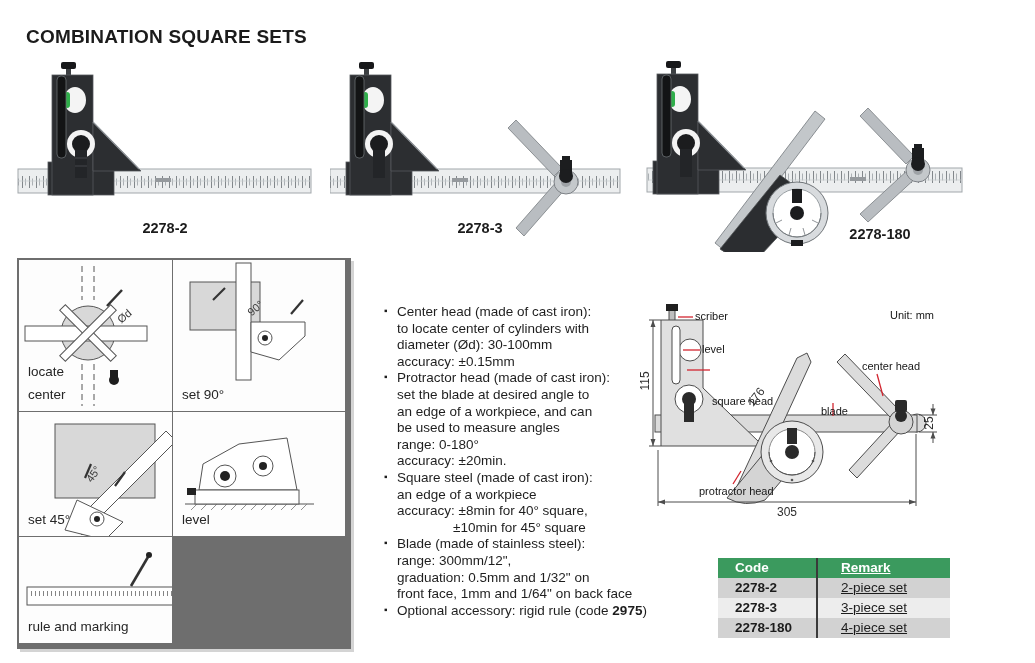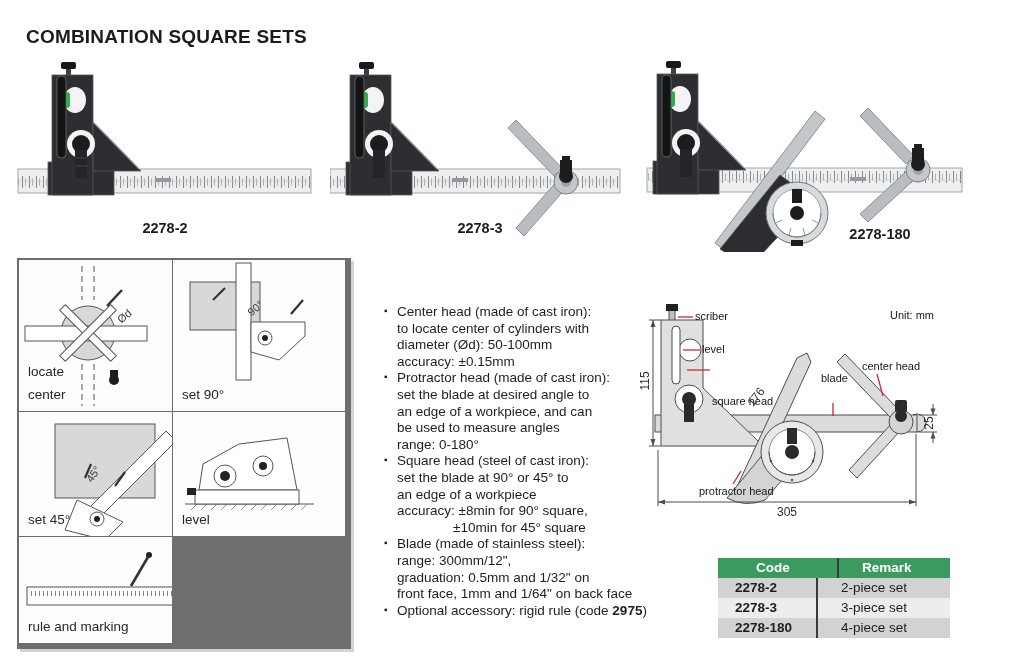--- a/index.html
+++ b/index.html
@@ -47,28 +47,28 @@
   .dim{position:absolute;font-size:12px;color:#2e2e2e;white-space:nowrap;}
   #dim-115{left:-10px;top:74px;transform:rotate(-90deg);}
   #dim-176{left:101px;top:90px;transform:rotate(-52deg);}
   #dim-25{left:277px;top:116px;transform:rotate(-90deg);}
   #dim-305{left:13px;top:205px;width:258px;text-align:center;}
   #lbl-unit{left:245px;top:9px;}
   #lbl-scriber{left:50px;top:10px;}
   #lbl-level{left:57px;top:43px;}
   #lbl-square-head{left:67px;top:63px;margin-top:32px;}
   #lbl-center-head{left:217px;top:60px;}
-  #lbl-blade{left:176px;top:72px;text-align:center;}
+  #lbl-blade{left:176px;top:105px;text-align:center;}
   #lbl-protractor-head{left:54px;top:185px;}
   
   .spec-table{position:absolute;left:718px;top:558px;width:232px;font-size:13.5px;}
   .t-row{display:flex;height:20px;line-height:20px;}
-  .t-head{background:#3b9a5e;color:#ffffff;font-weight:bold;padding-left:21px;}
+  .t-head{background:#3b9a5e;color:#ffffff;font-weight:bold;}
   .t-code{width:100px;padding-left:17px;box-sizing:border-box;border-right:2px solid #3a3a3a;}
-  .t-remark{flex:1;padding-left:23px;}
+  .t-remark{flex:1;padding-left:23px;text-decoration:underline;}
   .t-row .t-code{font-weight:bold;}
   .t-head .t-code{font-weight:bold;}
   .r-dark{background:#d2d2d2;color:#1c1c1c;}
   .r-light{background:#ededed;color:#1c1c1c;}
 </style>
 </head>
 <body>
 
 <div class="title">COMBINATION SQUARE SETS</div>
 
@@ -279,31 +279,31 @@
       <line x1="112" y1="49" x2="129" y2="20" stroke="#333" stroke-width="2.6"></line>
       <circle cx="130" cy="18" r="3" fill="#222"></circle>
     </svg>
     <div class="cell-label">rule and marking</div>
   </div>
 </div>
 
 <div class="specs">
   <div class="spec-line"><span class="bullet">▪</span><span>Center head (made of cast iron):</span></div>
   <div class="spec-line"><span>to locate center of cylinders with</span></div>
-  <div class="spec-line"><span>diameter (Ød): 50-100mm</span></div>
+  <div class="spec-line"><span>diameter (Ød): 30-100mm</span></div>
   <div class="spec-line"><span>accuracy: ±0.15mm</span></div>
   <div class="spec-line"><span class="bullet">▪</span><span>Protractor head (made of cast iron):</span></div>
   <div class="spec-line"><span>set the blade at desired angle to</span></div>
   <div class="spec-line"><span>an edge of a workpiece, and can</span></div>
   <div class="spec-line"><span>be used to measure angles</span></div>
   <div class="spec-line"><span>range: 0-180°</span></div>
-  <div class="spec-line"><span class="bullet">▪</span><span>Square head (steel of cast iron):</span></div>
-  <div class="spec-line"><span>set the blade at 90° or 45° to</span></div>
+  <div class="spec-line"><span>accuracy: ±20min.</span></div>
+  <div class="spec-line"><span class="bullet">▪</span><span>Square steel (made of cast iron):</span></div>
   <div class="spec-line"><span>an edge of a workpiece</span></div>
-  <div class="spec-line"><span>accuracy: ±8min for 90° square,</span></div>
+  <div class="spec-line"><span>accuracy: ±8min for 40° square,</span></div>
   <div class="spec-line indent"><span>±10min for 45° square</span></div>
   <div class="spec-line"><span class="bullet">▪</span><span>Blade (made of stainless steel):</span></div>
   <div class="spec-line"><span>range: 300mm/12",</span></div>
   <div class="spec-line"><span>graduation: 0.5mm and 1/32" on</span></div>
   <div class="spec-line"><span>front face, 1mm and 1/64" on back face</span></div>
   <div class="spec-line"><span class="bullet">▪</span><span>Optional accessory: rigid rule (code </span><b>2975</b><span>)</span></div>
 </div>
 
 <div class="tech">
   <svg width="390" height="228" viewBox="0 0 390 228">

